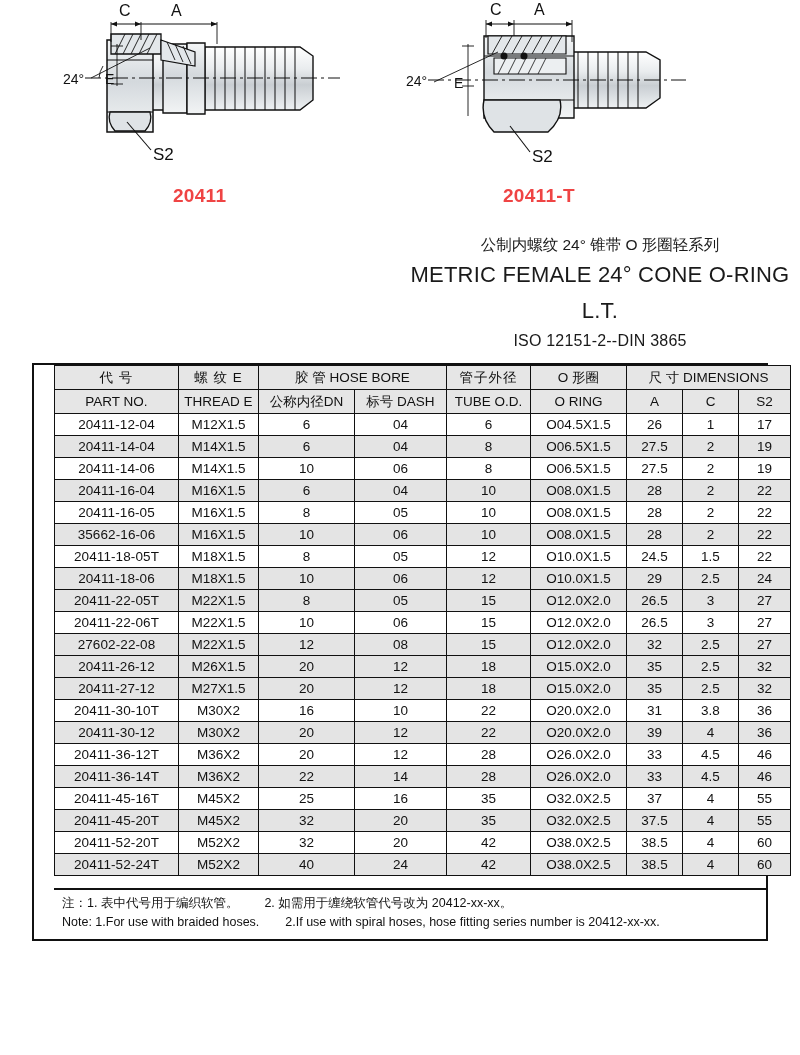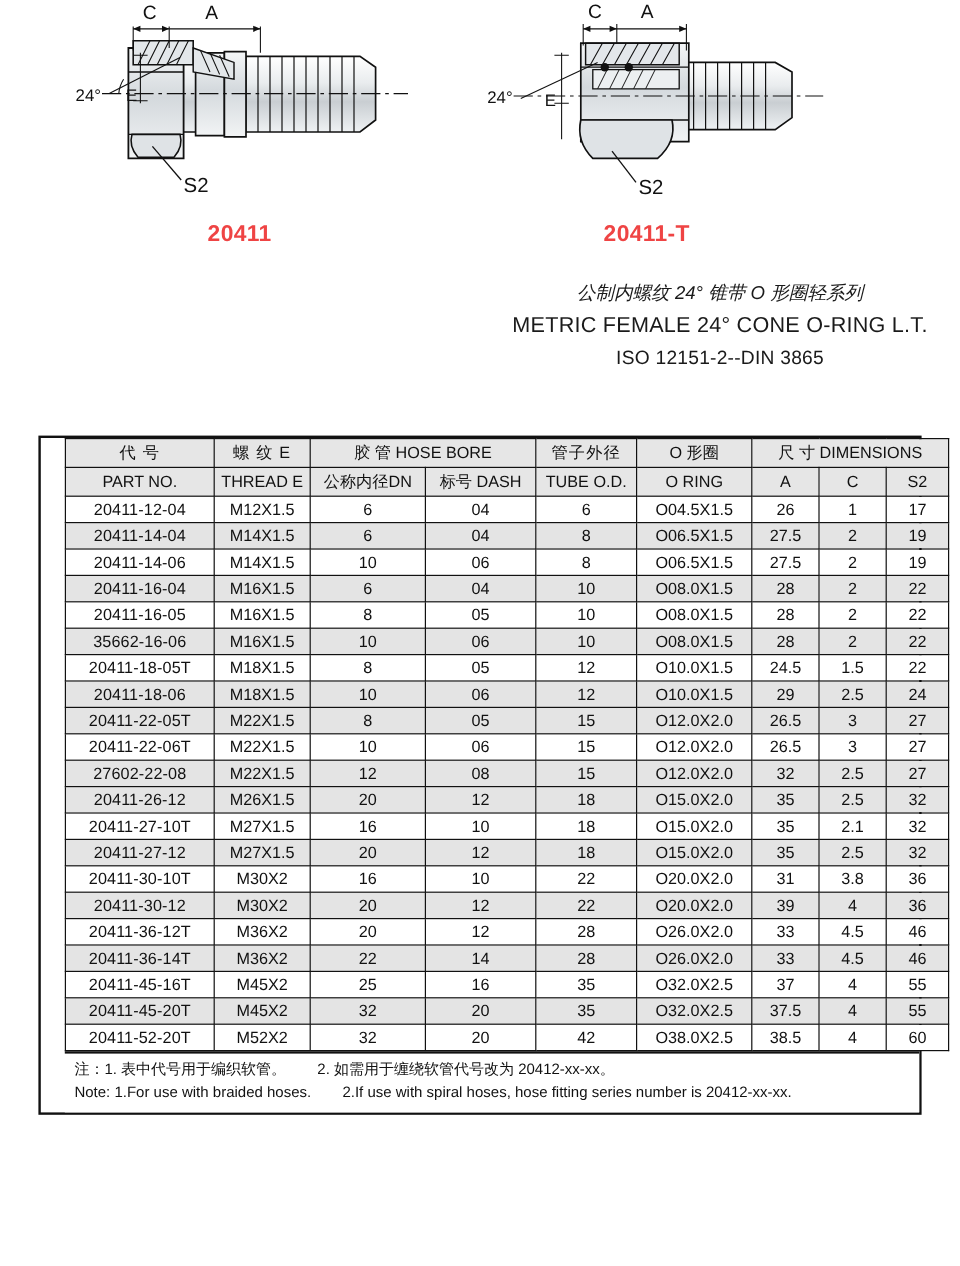--- a/index.html
+++ b/index.html
@@ -26,22 +26,22 @@
   }
   .partno.a { left: 173px; }
   .partno.b { left: 503px; }
 
   
   .titleblock {
     position: absolute; left: 400px; top: 232px;
     width: 400px; text-align: center;
     line-height: 1.62;
   }
-  .titleblock .t-cn { font-size: 15.5px; color: #1a1a1a; font-style: italic; }
-  .titleblock .t-en { font-size: 18px; color: #1a1a1a; letter-spacing: .2px; }
+  .titleblock .t-cn { font-size: 15.5px; color: #1a1a1a; }
+  .titleblock .t-en { font-size: 22px; color: #1a1a1a; letter-spacing: .2px; }
   .titleblock .t-iso { font-size: 16px; color: #1a1a1a; letter-spacing: .2px; }
 
   
   .tablewrap {
     position: absolute; left: 32px; top: 363px;
     width: 736px;
     border: 2.5px solid #111;
     background: #fff;
     padding-left: 20px;
   }
@@ -75,20 +75,21 @@
   col.c-oring  { width: 96px; }
   col.c-a      { width: 56px; }
   col.c-c      { width: 56px; }
   col.c-s2     { width: 52px; }
 
   
   .notebox {
     border-top: 2.5px solid #111;
     background: #fff;
     padding: 4px 8px 6px 8px;
+    margin-top: 12px;
   }
   .noteline { font-size: 12.5px; line-height: 1.55; color: #111; white-space: nowrap; }
   .noteline .seg2 { display: inline-block; margin-left: 26px; }
 </style>
 </head>
 <body>
 
 <div class="page">
 
   <div class="drawings">
@@ -387,31 +388,20 @@
             <td class="partcell">20411-26-12</td>
             <td>M26X1.5</td>
             <td>20</td>
             <td>12</td>
             <td>18</td>
             <td>O15.0X2.0</td>
             <td>35</td>
             <td>2.5</td>
             <td>32</td>
           </tr>
-          <tr class="odd">
-            <td class="partcell">20411-27-10T</td>
-            <td>M27X1.5</td>
-            <td>16</td>
-            <td>10</td>
-            <td>18</td>
-            <td>O15.0X2.0</td>
-            <td>35</td>
-            <td>2.1</td>
-            <td>32</td>
-          </tr>
           <tr class="even">
             <td class="partcell">20411-27-12</td>
             <td>M27X1.5</td>
             <td>20</td>
             <td>12</td>
             <td>18</td>
             <td>O15.0X2.0</td>
             <td>35</td>
             <td>2.5</td>
             <td>32</td>
@@ -486,20 +476,31 @@
             <td class="partcell">20411-52-20T</td>
             <td>M52X2</td>
             <td>32</td>
             <td>20</td>
             <td>42</td>
             <td>O38.0X2.5</td>
             <td>38.5</td>
             <td>4</td>
             <td>60</td>
           </tr>
+          <tr class="even">
+            <td class="partcell">20411-52-24T</td>
+            <td>M52X2</td>
+            <td>40</td>
+            <td>24</td>
+            <td>42</td>
+            <td>O38.0X2.5</td>
+            <td>38.5</td>
+            <td>4</td>
+            <td>60</td>
+          </tr>
         </tbody>
     </table>
 
     <div class="notebox">
       <div class="noteline">
         <span>注：1. 表中代号用于编织软管。</span><span class="seg2">2. 如需用于缠绕软管代号改为 20412-xx-xx。</span>
       </div>
       <div class="noteline">
         <span>Note: 1.For use with braided hoses.</span><span class="seg2">2.If use with spiral hoses, hose fitting series number is 20412-xx-xx.</span>
       </div>

